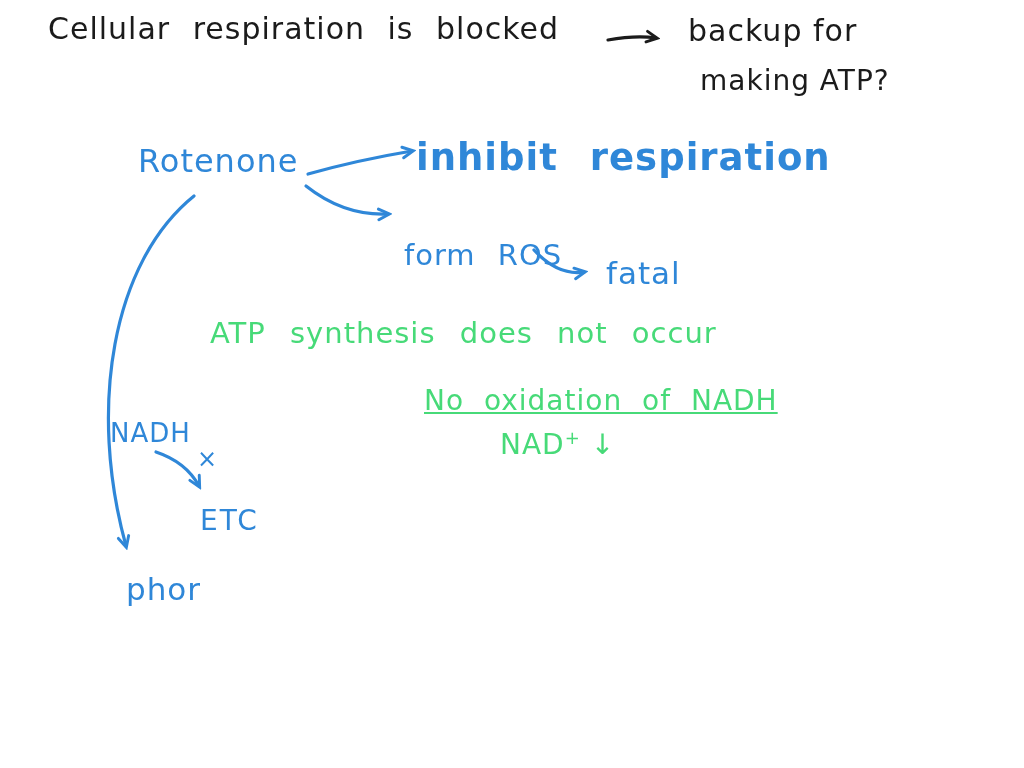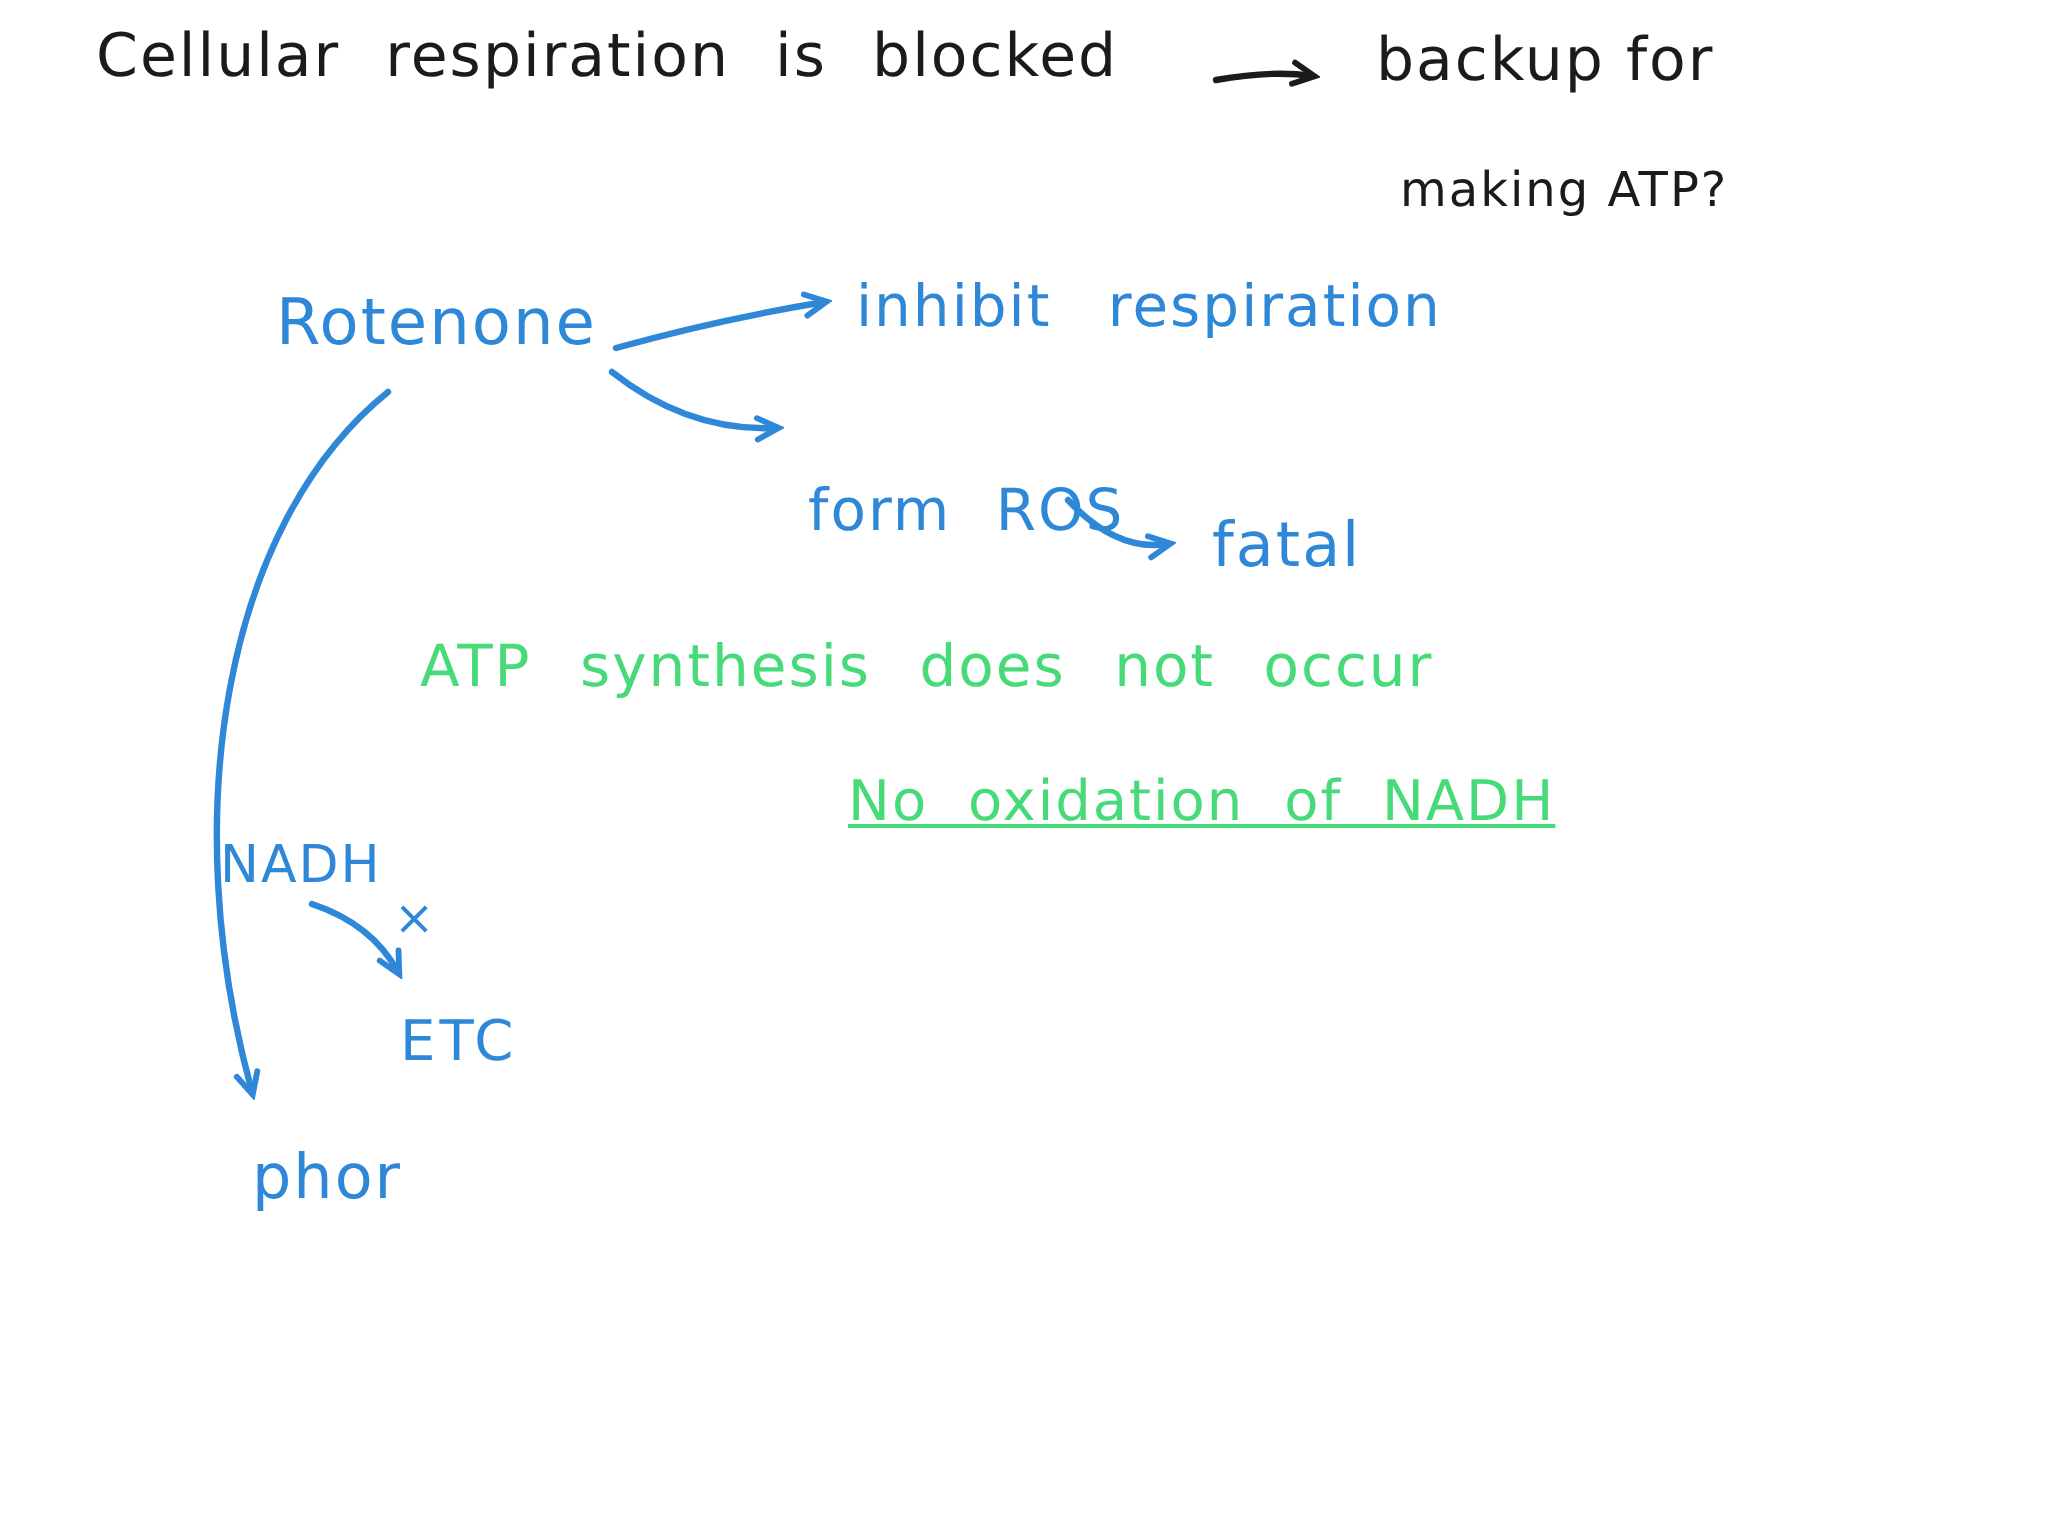--- a/index.html
+++ b/index.html
@@ -16,24 +16,24 @@
     white-space: nowrap;
     line-height: 1.1;
     font-family: "DejaVu Sans", sans-serif;
   }
   .ink   { color: var(--ink, #1b1b1b); }
   .blue  { color: var(--blue, #2f87d8); }
   .green { color: var(--green, #47da78); text-align: center; }
 
   .heading-line1  { left: 48px;  top: 12px;  font-size: 30px; word-spacing: 12px; letter-spacing: 1px; }
   .heading-backup { left: 688px; top: 14px;  font-size: 30px; letter-spacing: 1px; }
-  .heading-line2  { left: 700px; top: 66px;  font-size: 24px; letter-spacing: 1px; margin-top: 16px; }
+  .heading-line2  { left: 700px; top: 66px;  font-size: 28px; letter-spacing: 1px; }
 
   .rotenone  { left: 138px; top: 144px; font-size: 32px; letter-spacing: 1px; }
-  .inhibit   { left: 428px; top: 138px; font-size: 29px; word-spacing: 18px; letter-spacing: 1px; }
+  .inhibit   { left: 416px; top: 138px; font-size: 37px; word-spacing: 18px; letter-spacing: 1px; font-weight: bold; }
   .form-ros  { left: 404px; top: 200px; font-size: 29px; word-spacing: 12px; letter-spacing: 1px; margin-top: 40px; }
   .fatal     { left: 606px; top: 256px; font-size: 31px; letter-spacing: 1px; }
 
   .atp-line  { left: 210px; top: 318px; font-size: 29px; word-spacing: 14px; letter-spacing: 1px; }
   .oxidation { left: 424px; top: 386px; font-size: 28px; word-spacing: 10px; letter-spacing: 1px; text-decoration: underline; }
   .nad-line  { left: 500px; top: 428px; font-size: 28px; letter-spacing: 1px; }
   .nad-line sup { font-size: 18px; }
 
   .nadh   { left: 110px; top: 419px; font-size: 26px; letter-spacing: 1px; }
   .x-mark { left: 197px; top: 446px; font-size: 24px; }
@@ -81,19 +81,20 @@
   <div class="hw ink heading-backup">backup for</div>
   <div class="hw ink heading-line2">making ATP?</div>
 
   <div class="hw blue rotenone">Rotenone</div>
   <div class="hw blue inhibit">inhibit respiration</div>
   <div class="hw blue form-ros">form ROS</div>
   <div class="hw blue fatal">fatal</div>
 
   <div class="hw green atp-line">ATP synthesis does not occur</div>
   <div class="hw green oxidation">No oxidation of NADH</div>
+  <div class="hw green nad-line"><span>NAD</span><sup>+</sup> <span>↓</span></div>
 
   <div class="hw blue nadh">NADH</div>
   <div class="hw blue x-mark">×</div>
   <div class="hw blue etc">ETC</div>
   <div class="hw blue phor">phor</div>
 
 </div>
 
 </body></html>

